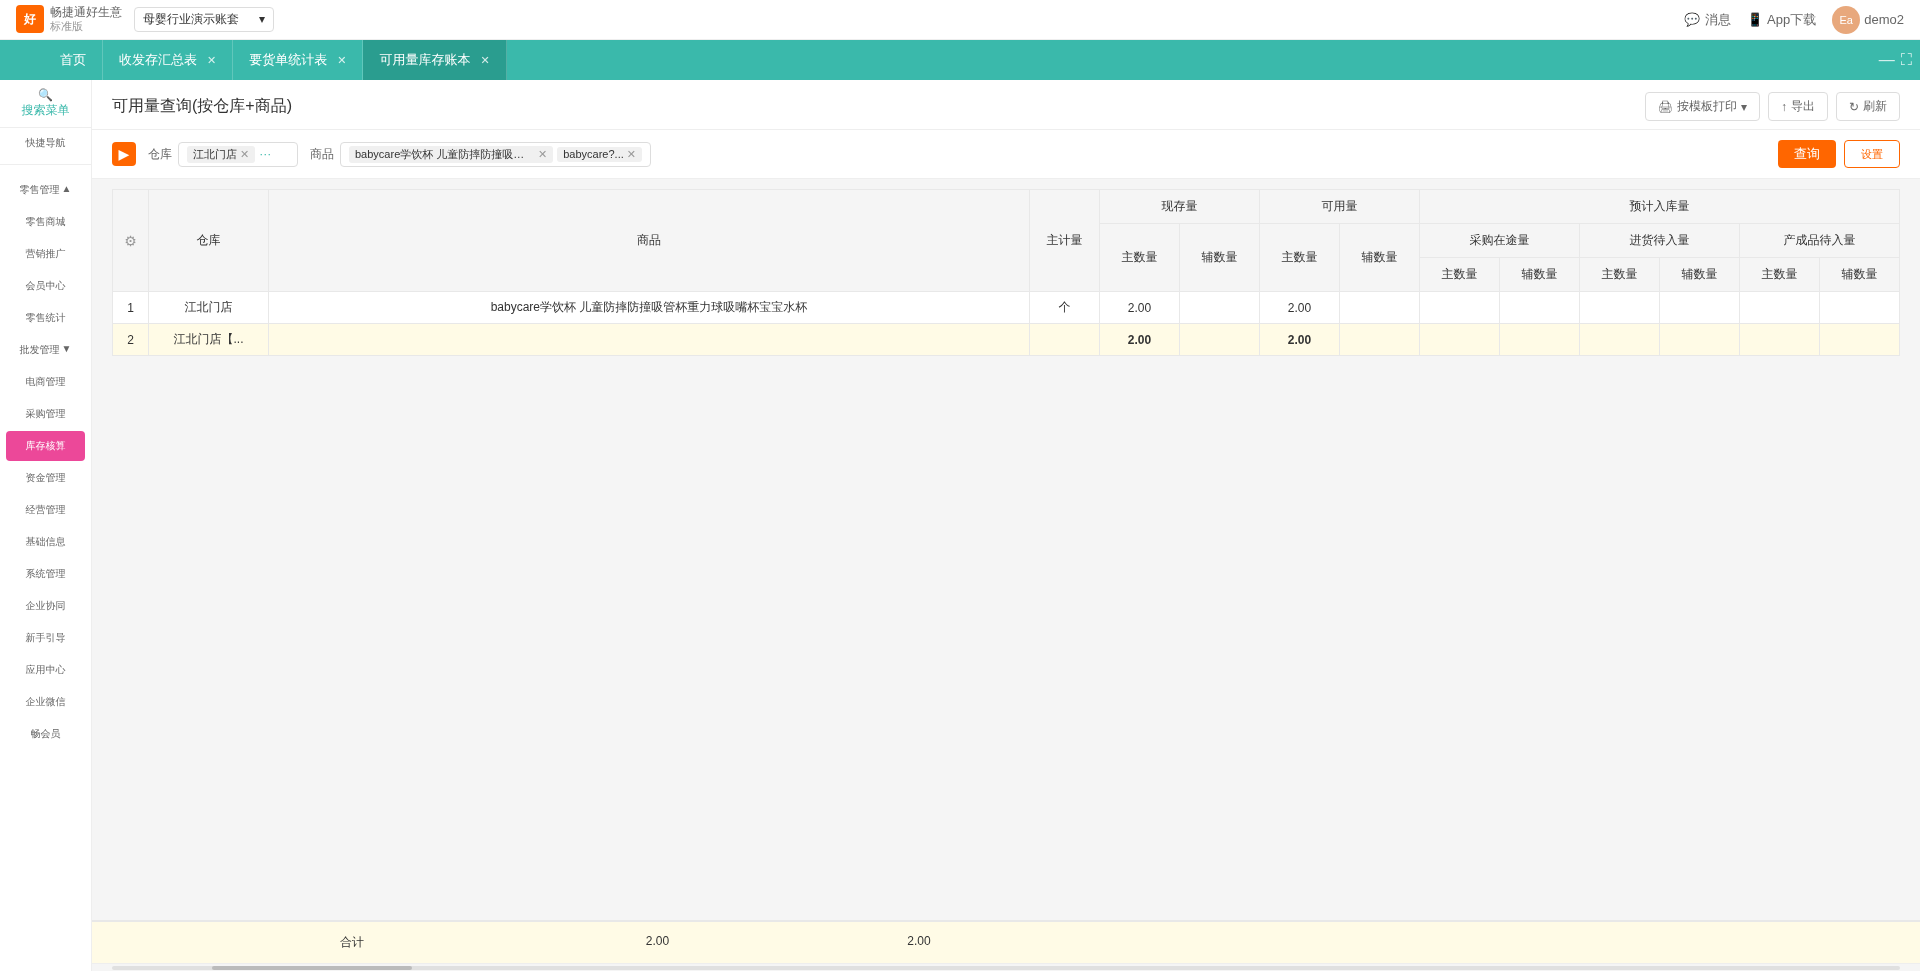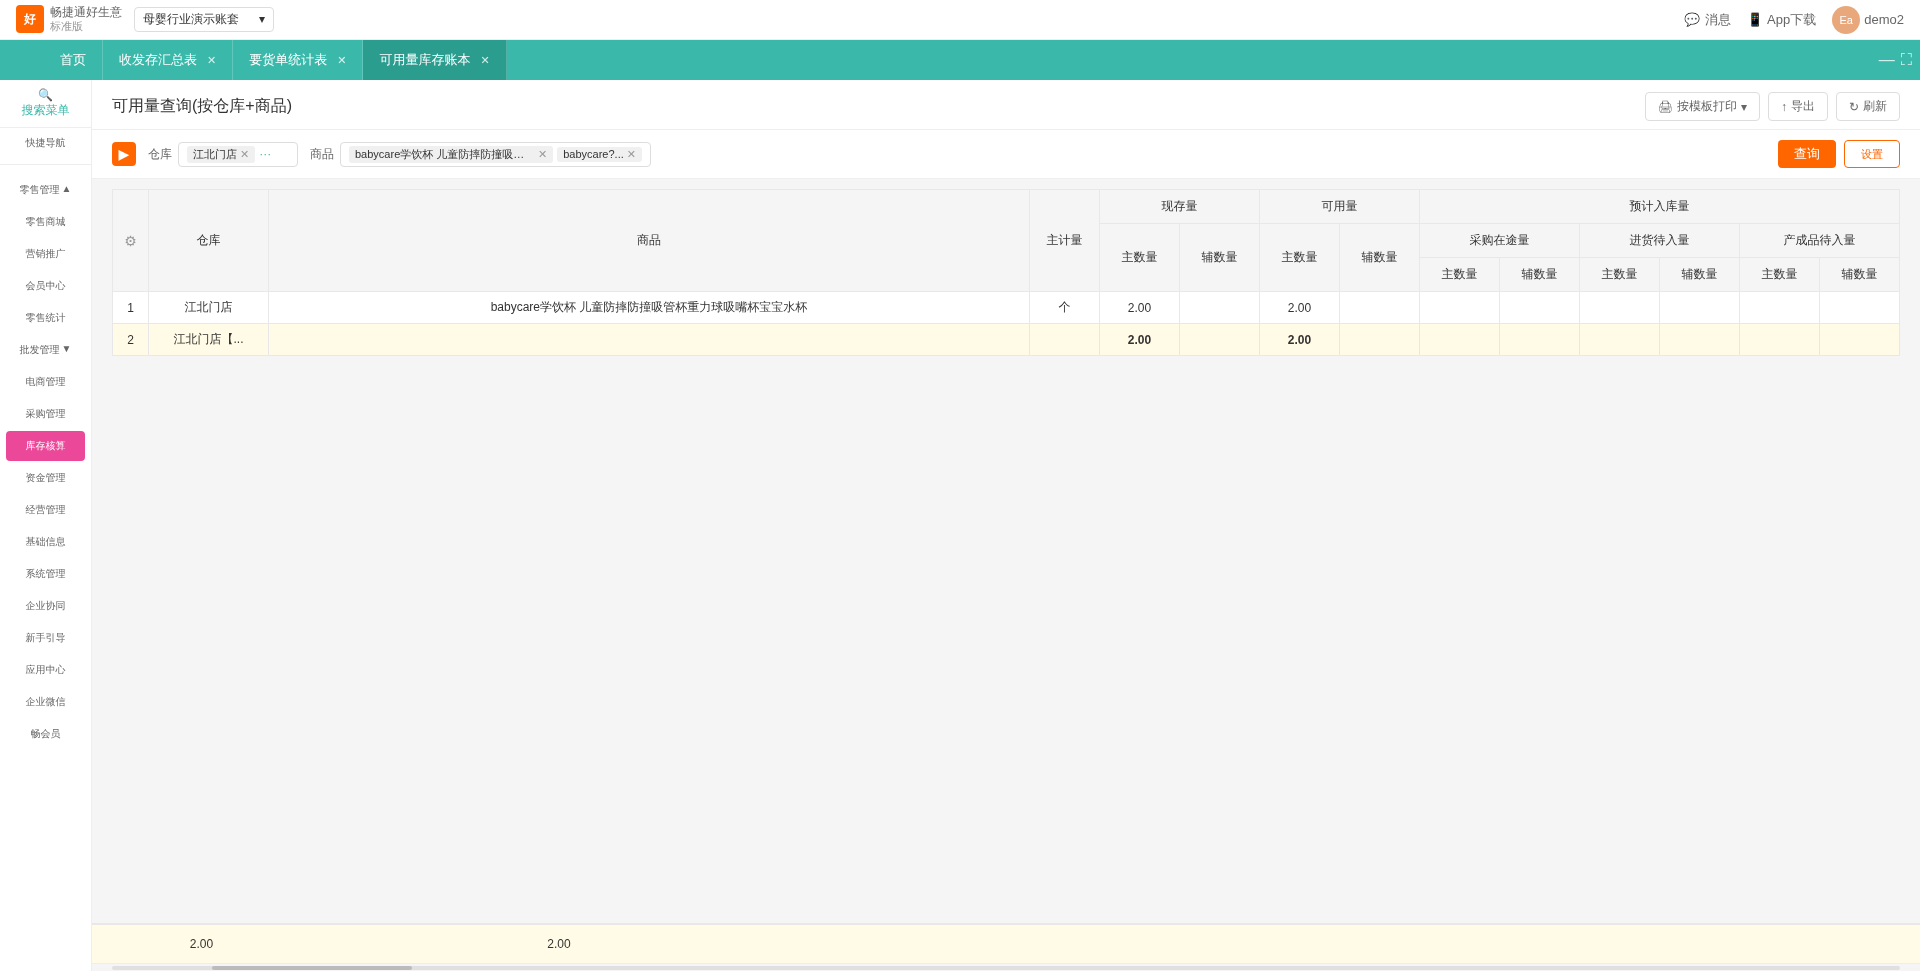--- a/index.html
+++ b/index.html
@@ -332,20 +332,21 @@
             <td></td>
             <td></td>
             <td></td>
           </tr>
         </tbody>
       </table>
     </div>
 
     <div class="table-footer">
       <div class="footer-cells">
+        <div class="footer-label" style="width:480px; text-align:center;">合计</div>
         <div class="footer-value">2.00</div>
         <div class="footer-value"></div>
         <div class="footer-value">2.00</div>
         <div class="footer-value"></div>
         <div class="footer-value"></div>
         <div class="footer-value"></div>
         <div class="footer-value"></div>
         <div class="footer-value"></div>
         <div class="footer-value"></div>
         <div class="footer-value"></div>

